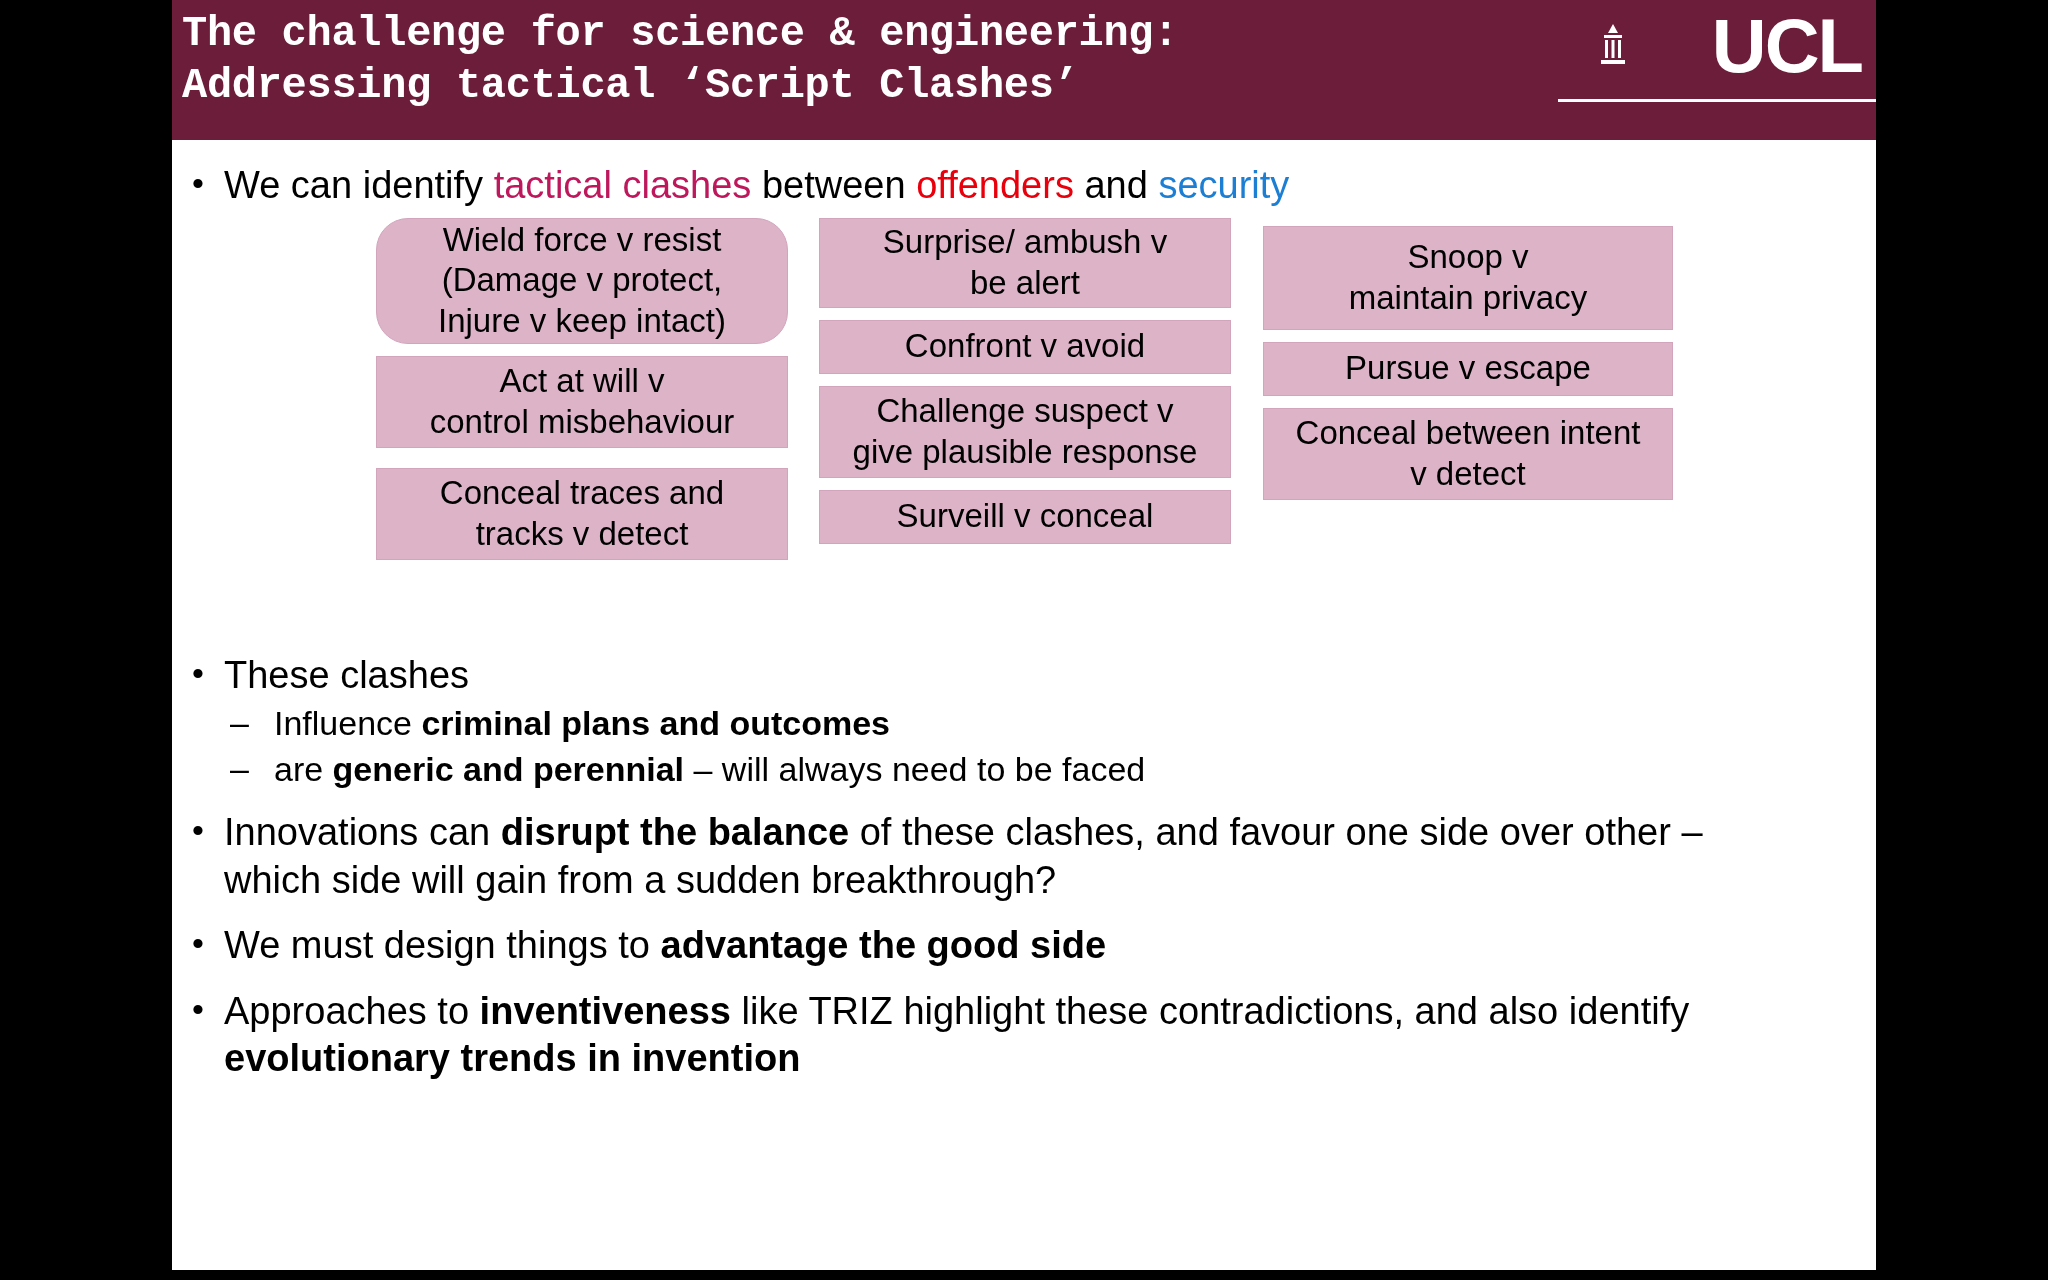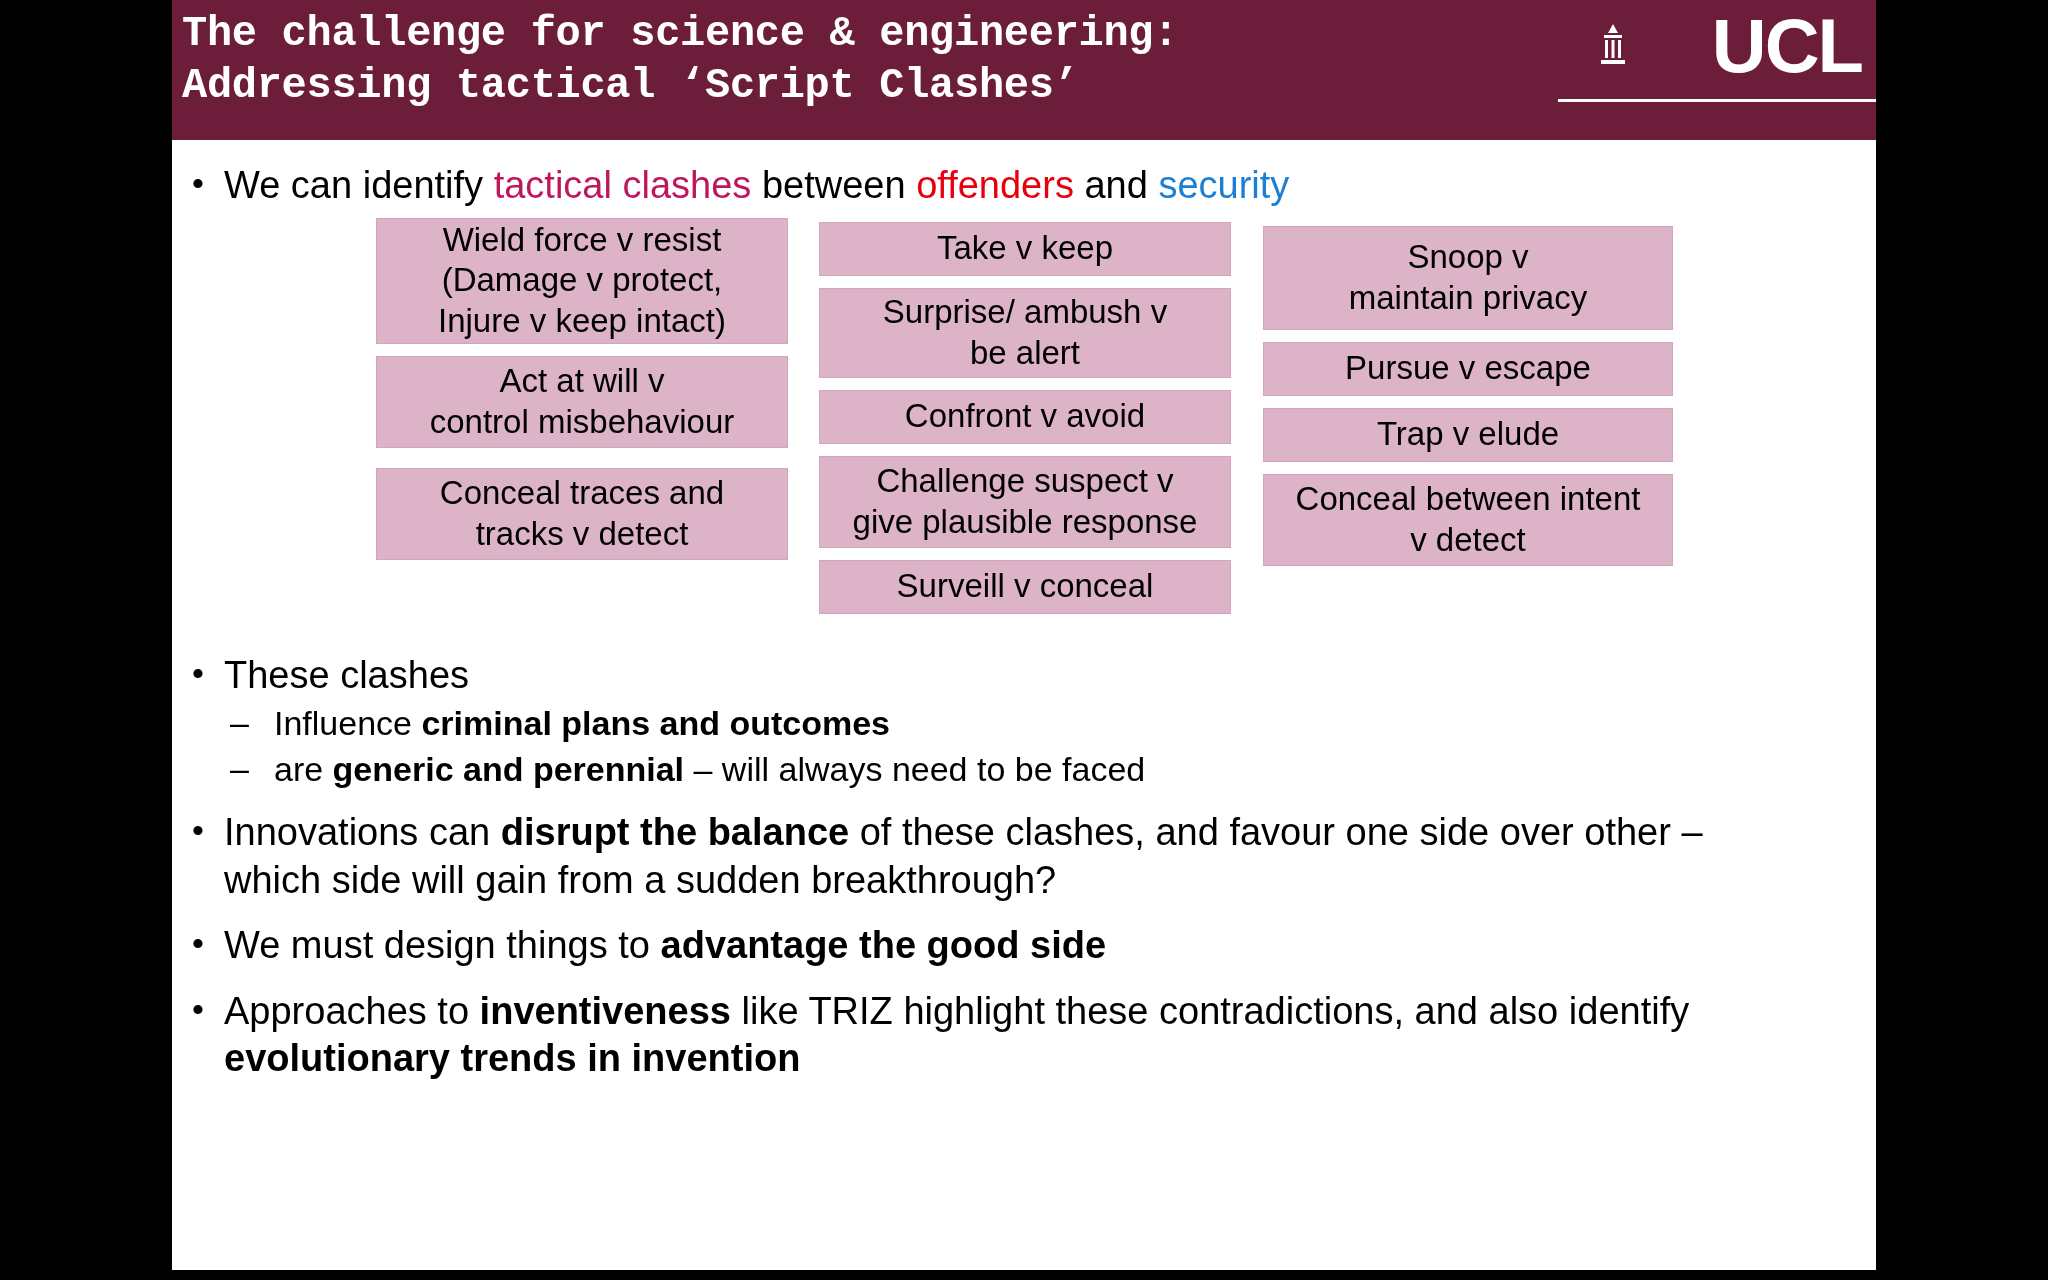--- a/index.html
+++ b/index.html
@@ -122,21 +122,21 @@
     background: #ddb3c8;
     color: #000;
     font-size: 33px;
     line-height: 1.22;
     text-align: center;
     padding: 9px 10px;
     margin-bottom: 12px;
     box-sizing: border-box;
     border: 1px solid #d2a5bd;
   }
-  .chip.tall3 { padding: 18px 10px; }
+  .chip.tall3 { padding: 18px 10px; border-radius: 32px; }
 
   .sub-bullets {
     margin-left: 58px;
   }
   .dash-row {
     display: flex;
     align-items: flex-start;
     margin-top: 2px;
   }
   .dash-mark {
@@ -193,34 +193,32 @@
         <div class="chip tall3" style="white-space:pre-line;height:126px;display:flex;align-items:center;justify-content:center;">Wield force v resist
 (Damage v protect,
 Injure v keep intact)</div>
         <div class="chip" style="white-space:pre-line;height:92px;display:flex;align-items:center;justify-content:center;">Act at will v
 control misbehaviour</div>
         <div class="chip" style="white-space:pre-line;height:92px;display:flex;align-items:center;justify-content:center;margin-top:20px;">Conceal traces and
 tracks v detect</div>
       </div>
 
       <div class="col col-b">
-        <div class="chip" style="height:54px;display:flex;align-items:center;justify-content:center;margin-top:4px;">Take v keep</div>
         <div class="chip" style="white-space:pre-line;height:90px;display:flex;align-items:center;justify-content:center;">Surprise/ ambush v
 be alert</div>
         <div class="chip" style="height:54px;display:flex;align-items:center;justify-content:center;">Confront v avoid</div>
         <div class="chip" style="white-space:pre-line;height:92px;display:flex;align-items:center;justify-content:center;margin-top:4px;">Challenge suspect v
 give plausible response</div>
         <div class="chip" style="height:54px;display:flex;align-items:center;justify-content:center;margin-top:6px;">Surveill v conceal</div>
       </div>
 
       <div class="col col-c">
         <div class="chip" style="white-space:pre-line;height:104px;display:flex;align-items:center;justify-content:center;margin-top:8px;">Snoop v
 maintain privacy</div>
         <div class="chip" style="height:54px;display:flex;align-items:center;justify-content:center;margin-top:10px;">Pursue v escape</div>
-        <div class="chip" style="height:54px;display:flex;align-items:center;justify-content:center;margin-top:6px;">Trap v elude</div>
         <div class="chip" style="white-space:pre-line;height:92px;display:flex;align-items:center;justify-content:center;margin-top:8px;">Conceal between intent
 v detect</div>
       </div>
 
     </div>
 
     <div class="bullet-row" style="margin-top:4px;">
       <div class="bullet-dot">•</div>
       <div class="bullet-text">These clashes</div>
     </div>

